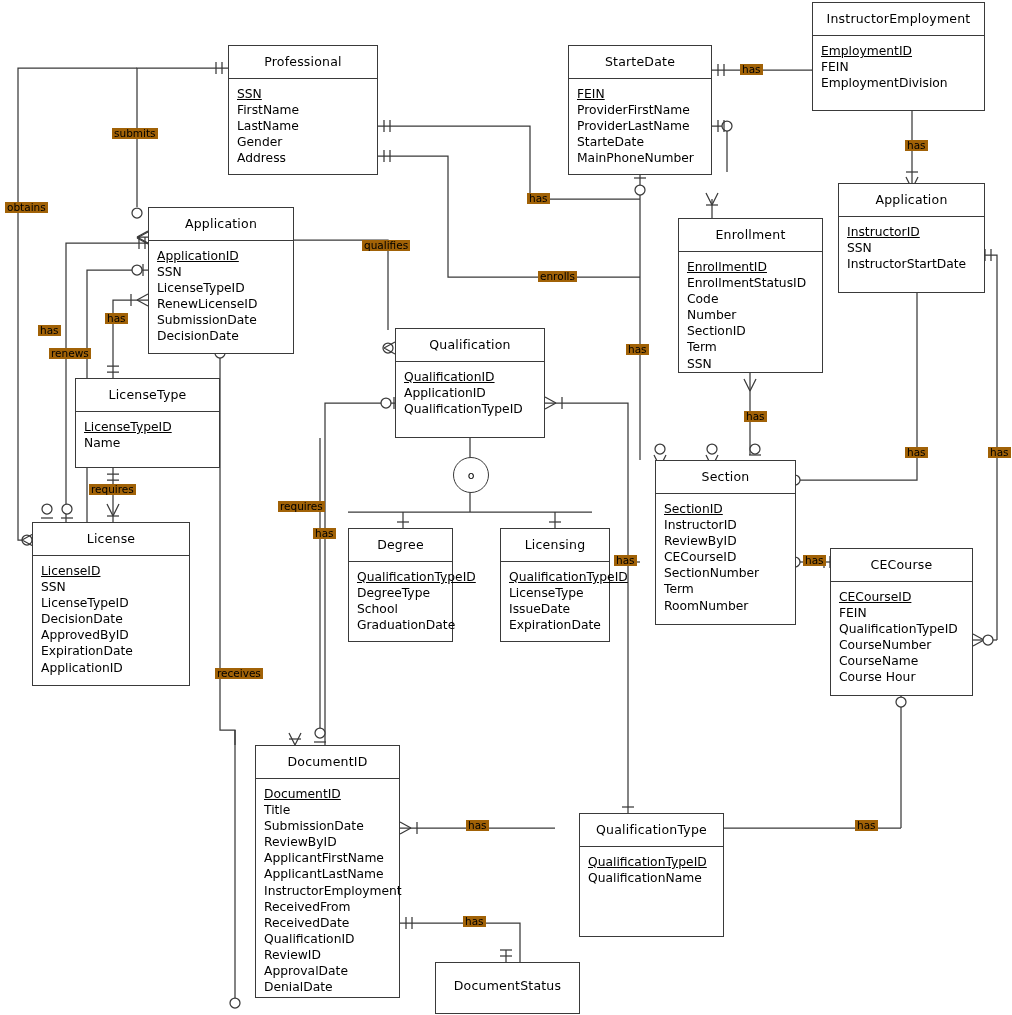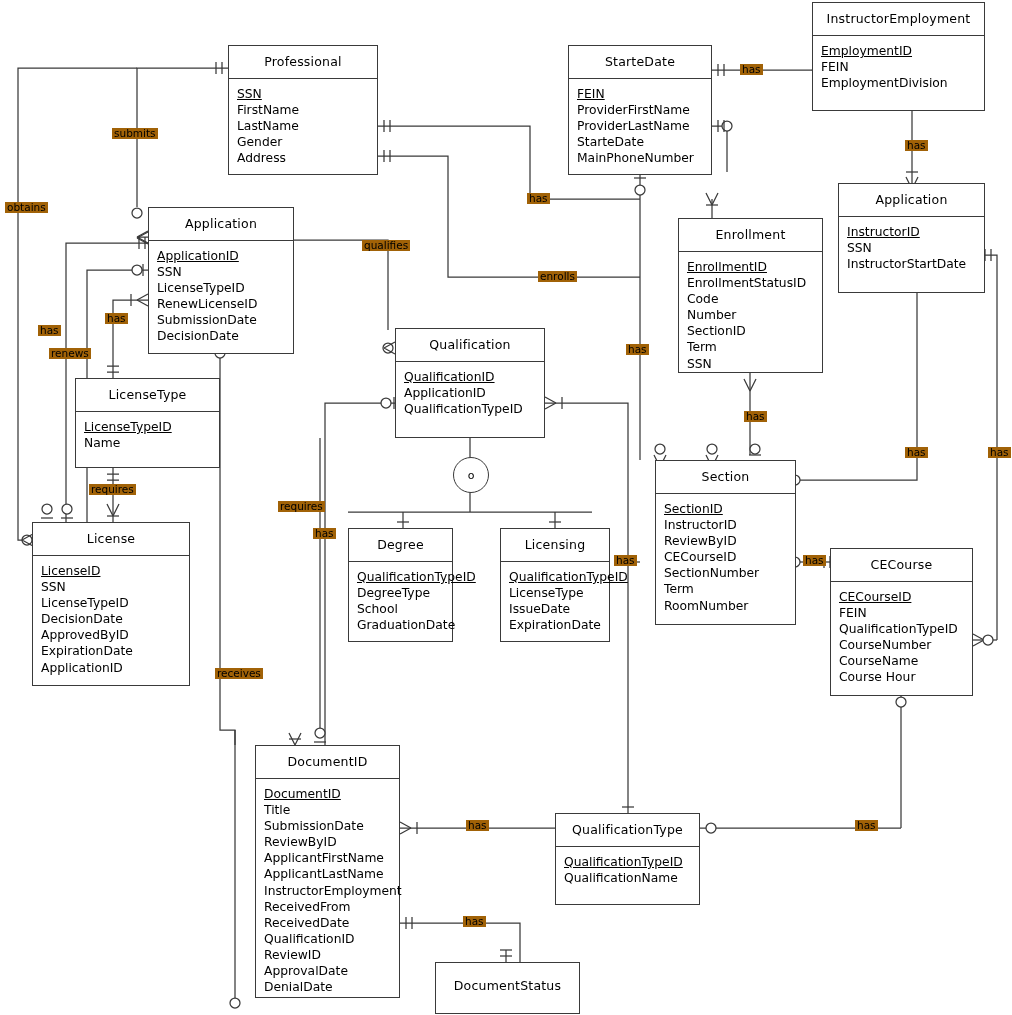--- a/index.html
+++ b/index.html
@@ -301,21 +301,21 @@
       <div class="attr">ReviewID</div>
       <div class="attr">ApprovalDate</div>
       <div class="attr">DenialDate</div>
     </div>
   </div>
 
   <div class="entity nobody" style="left:435px;top:962px;width:145px;height:52px;">
     <div class="ehead">DocumentStatus</div>
   </div>
 
-  <div class="entity" style="left:555px;top:813px;width:145px;height:92px;">
+  <div class="entity" style="left:579px;top:813px;width:145px;height:124px;">
     <div class="ehead">QualificationType</div>
     <div class="ebody">
       <div class="attr pk">QualificationTypeID</div>
       <div class="attr">QualificationName</div>
     </div>
   </div>
 
   <div class="entity" style="left:568px;top:45px;width:144px;">
     <div class="ehead">StarteDate</div>
     <div class="ebody">

